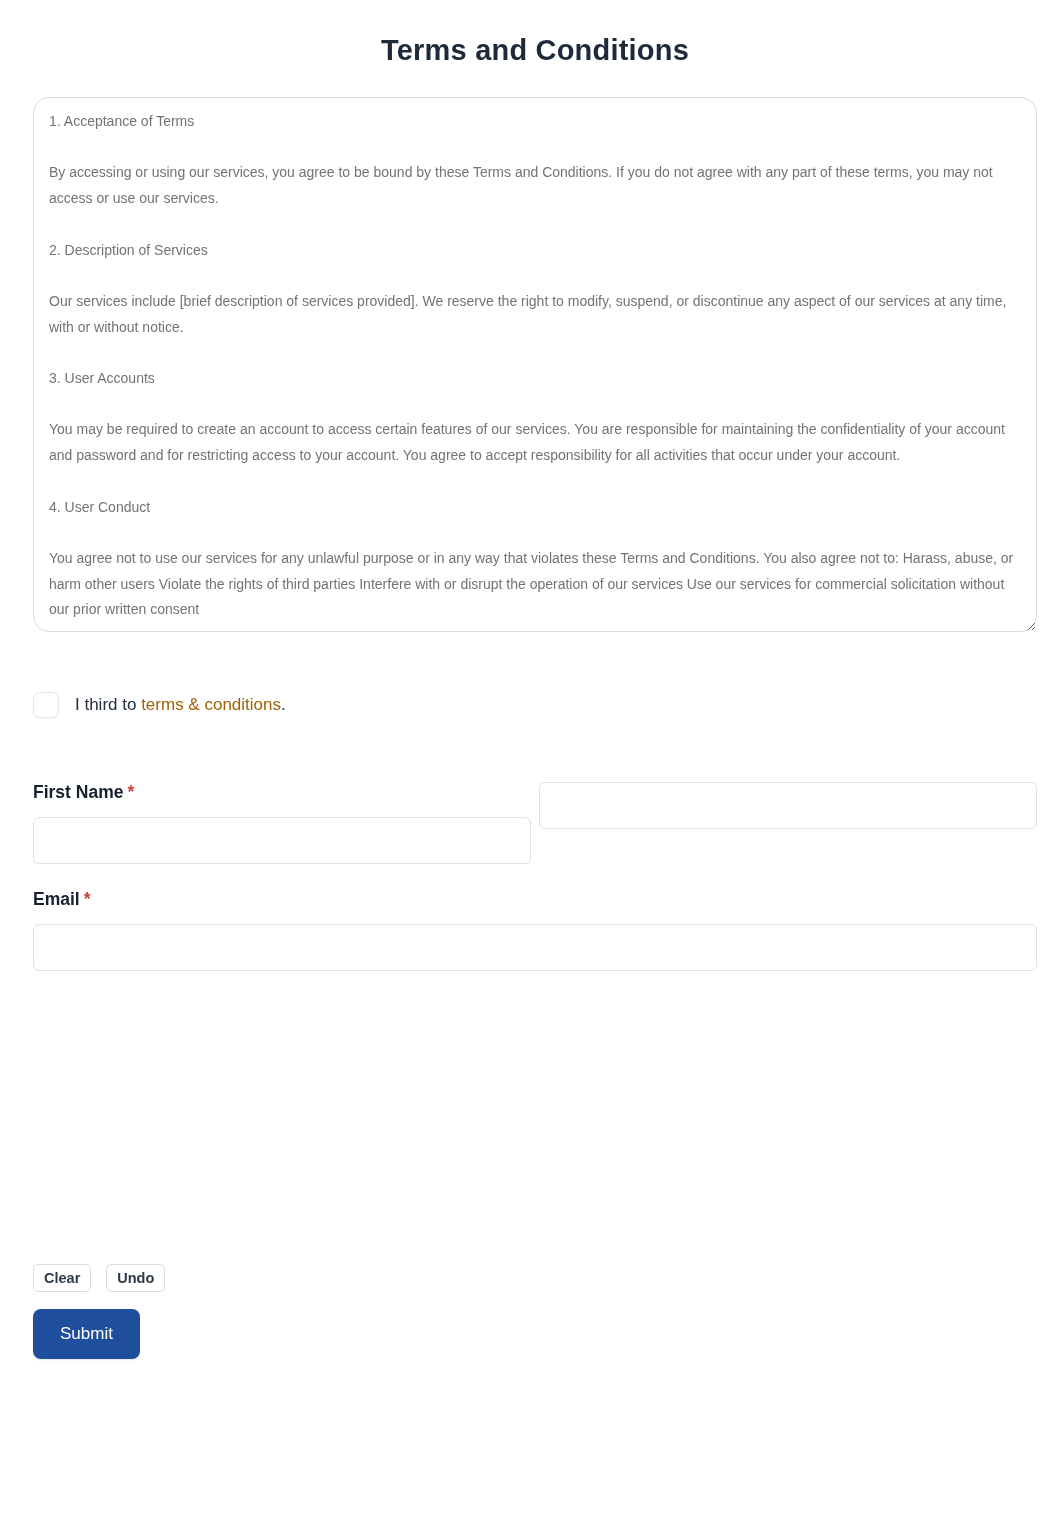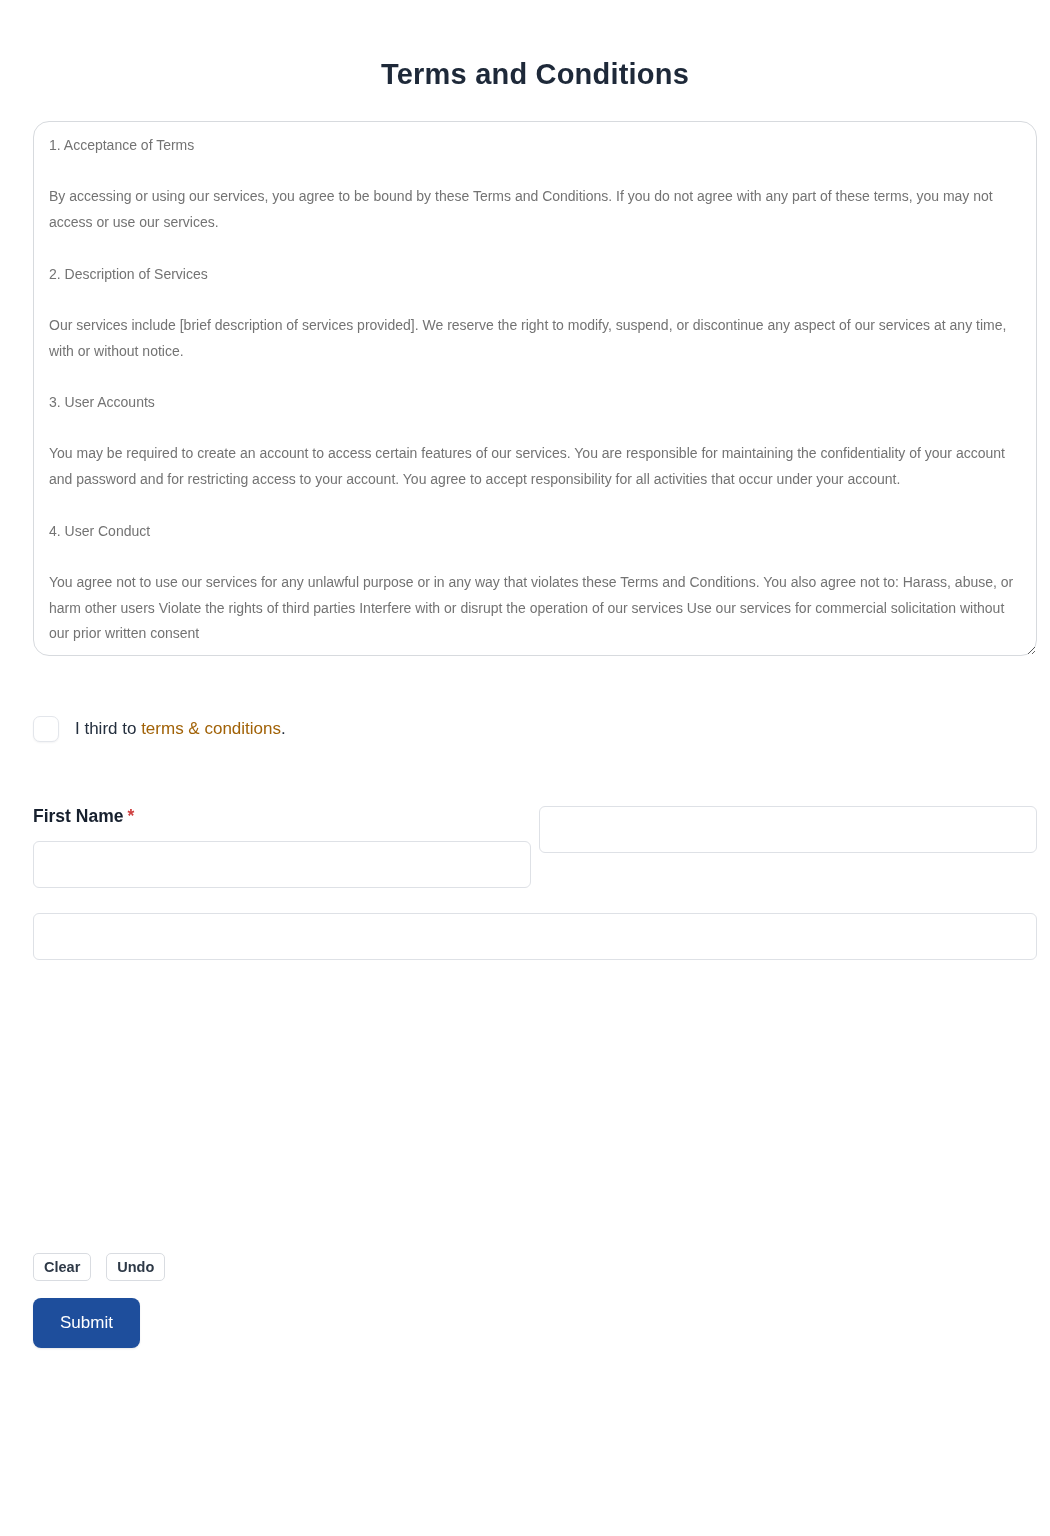--- a/index.html
+++ b/index.html
@@ -5,21 +5,20 @@
   * { box-sizing: border-box; margin: 0; padding: 0; }
   html, body { background: #ffffff; }
   body {
     width: 1050px;
     min-height: 1536px;
     font-family: "Liberation Sans", sans-serif;
     color: #1f2937;
   }
   .container {
     padding: 34px 13px 40px 33px;
-    margin-top: 24px;
   }
   .page-title {
     text-align: center;
     font-size: 29px;
     font-weight: 700;
     color: #1e2939;
     letter-spacing: 0.2px;
     margin-bottom: 30px;
   }
   .subtitle {
@@ -178,20 +177,23 @@
           <span>First Name</span><span class="required-star">*</span>
         </label>
         <input class="text-input" type="text" value="" style="">
       </div>
       <div>
         <input class="text-input" type="text" value="" style="">
       </div>
     </div>
 
     <div class="field-group">
+      <label class="field-label">
+        <span>Email</span><span class="required-star">*</span>
+      </label>
       <input class="text-input" type="text" value="" style="">
     </div>
 
     <div class="signature-group">
       <div class="signature-pad"></div>
       <div class="sig-actions">
         <button class="sig-btn" type="button">Clear</button>
         <button class="sig-btn" type="button">Undo</button>
       </div>
     </div>

